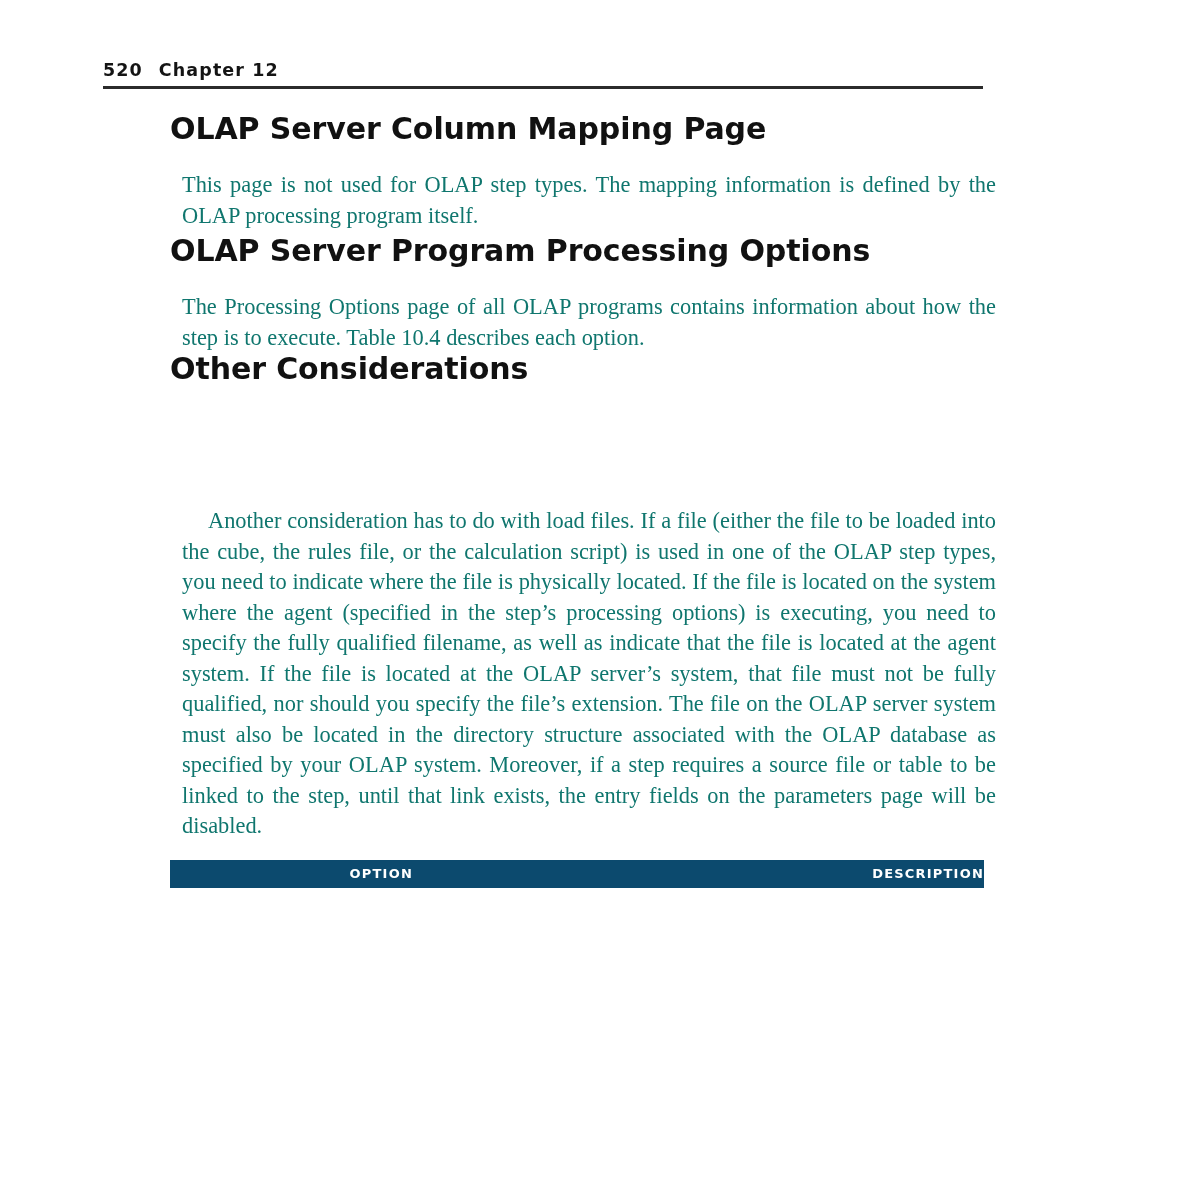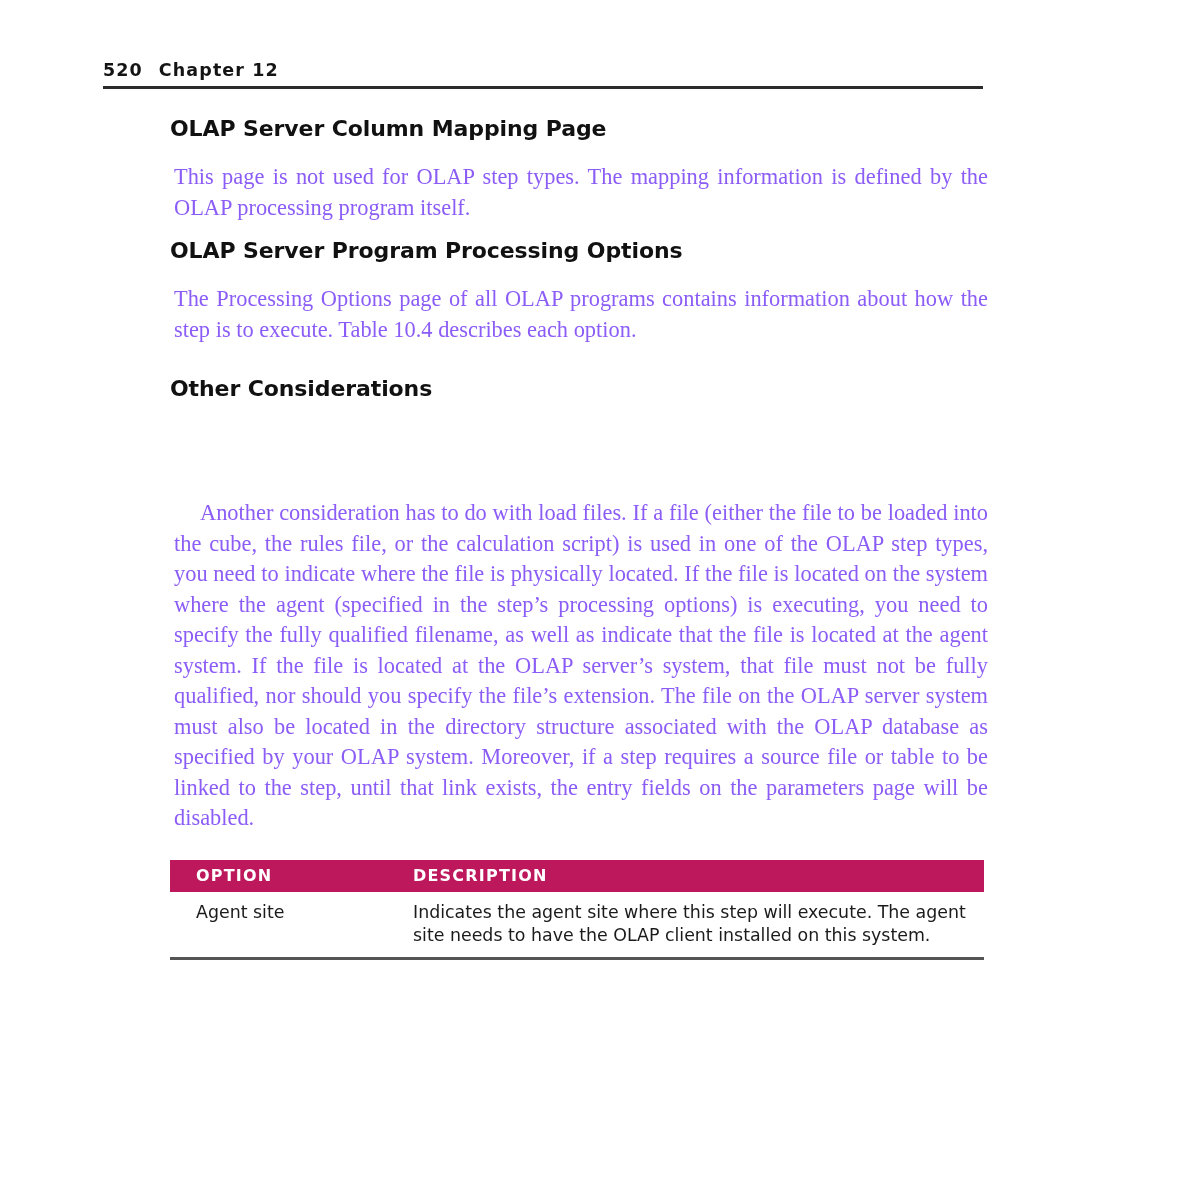--- a/index.html
+++ b/index.html
@@ -54,47 +54,47 @@
   
   .col {
     position: absolute;
     left: 170px;
     width: 814px;
   }
 
   h2.section-heading {
     font-family: "DejaVu Sans", "Liberation Sans", sans-serif;
     font-weight: bold;
-    font-size: 22px;
+    font-size: 30px;
     line-height: 30px;
     letter-spacing: -0.1px;
     color: #111111;
     margin: 0;
   }
 
   p.body-text {
-    margin: 4px;
+    margin: 12px;
     font-family: "Liberation Serif", "DejaVu Serif", serif;
     font-size: 22.4px;
     line-height: 30.5px;
     text-align: justify;
     text-justify: inter-word;
-    color: #8b5cf6;
+    color: #0f766e;
     hyphens: none;
   }
   p.body-text.indented {
     text-indent: 26px;
   }
 
   
   #h-colmap     { top: 98px; }
   #p-colmap     { top: 142px; }
   #h-procopts   { top: 220px; }
   #p-procopts   { top: 264px; }
-  #h-other      { top: 338px; margin-top: 20px; }
+  #h-other      { top: 338px; }
   #p-other1     { top: 380px; }
   #p-other2     { top: 478px; }
 
   
   .table-caption {
     position: absolute;
     left: 170px;
     top: 812px;
     font-family: "DejaVu Sans", "Liberation Sans", sans-serif;
     font-size: 17px;
@@ -111,26 +111,26 @@
 
   .data-table {
     position: absolute;
     left: 170px;
     top: 844px;
     width: 814px;
     border-collapse: collapse;
     font-family: "DejaVu Sans", "Liberation Sans", sans-serif;
   }
   .data-table thead th {
-    background: #be185d;
+    background: #0c4a6e;
     color: #ffffff;
-    font-size: 16px;
+    font-size: 13px;
     font-weight: bold;
     letter-spacing: 1.2px;
-    text-align: left;
+    text-align: right;
     padding: 6px 0 7px 0;
     border: none;
   }
   .data-table thead th.col-option {
     padding-left: 26px;
     width: 217px;
   }
   .data-table thead th.col-desc {
     padding-left: 0px;
   }
@@ -177,20 +177,16 @@
 
 
   <table class="data-table">
     <thead>
       <tr>
         <th class="col-option">OPTION</th>
         <th class="col-desc">DESCRIPTION</th>
       </tr>
     </thead>
     <tbody>
-      <tr>
-        <td class="cell-option">Agent site</td>
-        <td class="cell-desc">Indicates the agent site where this step will execute. The agent site needs to have the OLAP client installed on this system.</td>
-      </tr>
     </tbody>
   </table>
 
 </div>
 
 </body></html>

